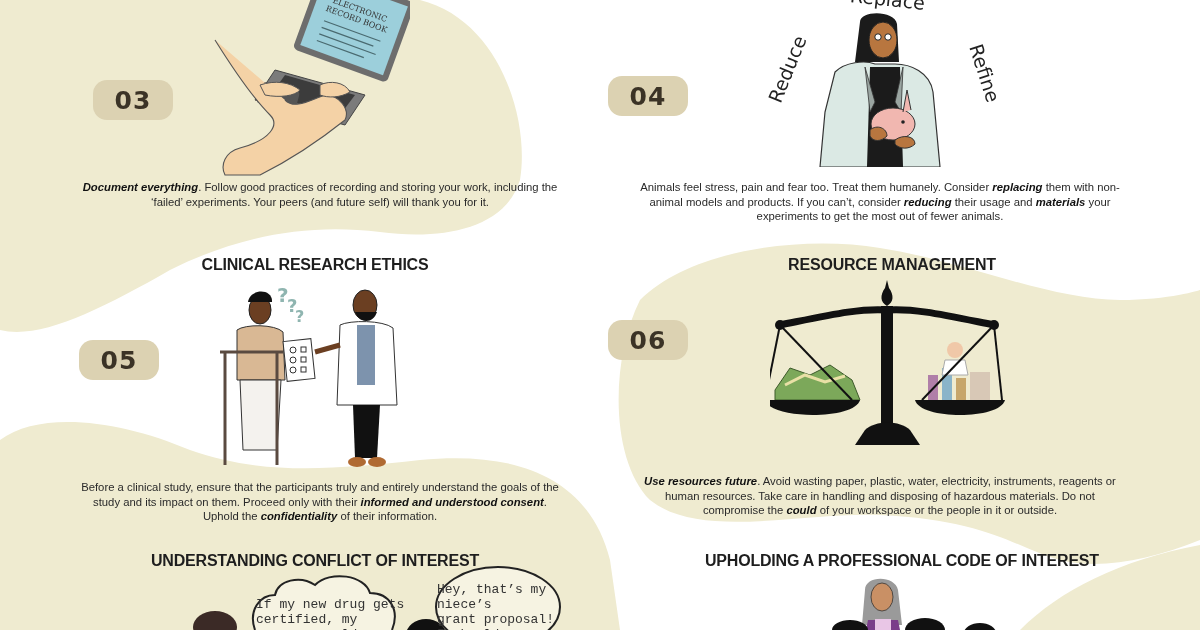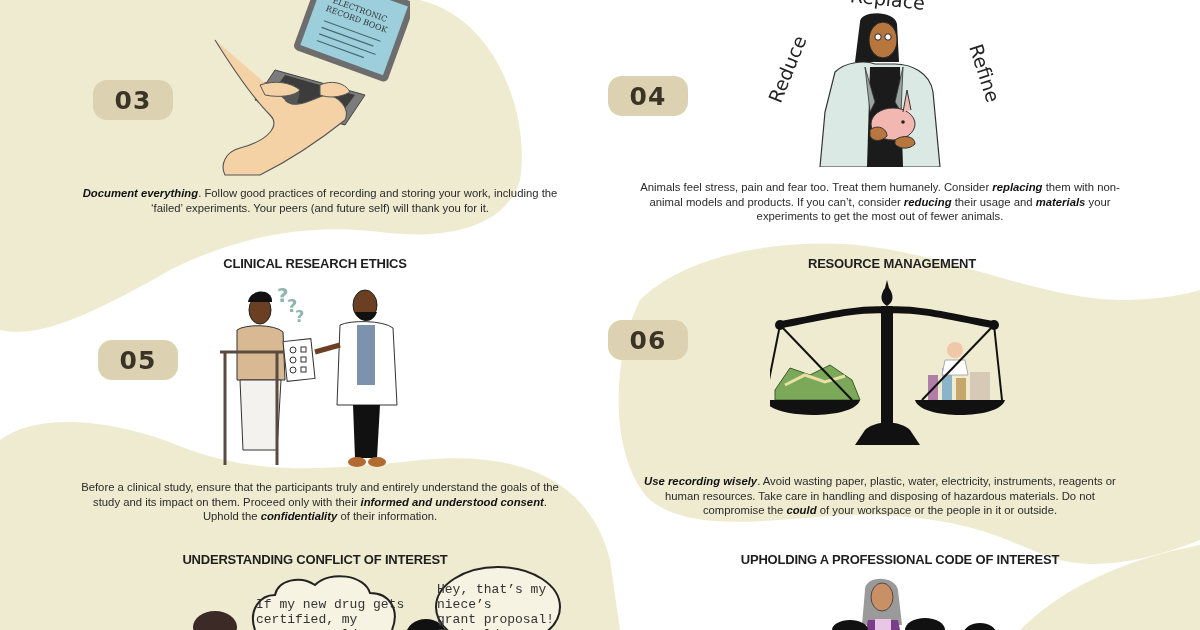--- a/index.html
+++ b/index.html
@@ -6,21 +6,21 @@
   html, body { width: 1200px; height: 630px; overflow: hidden; background: #ffffff; }
   body { position: relative; font-family: "Liberation Sans", sans-serif; color: #2b2b2b; }
   .bg { position: absolute; left: 0; top: 0; width: 1200px; height: 630px; }
   .badge {
     position: absolute; width: 80px; height: 40px; border-radius: 14px;
     background: #dcd2b2; color: #3b3326;
     font-family: "DejaVu Sans", sans-serif; font-weight: bold; font-size: 25px;
     display: flex; align-items: center; justify-content: center; letter-spacing: 1px;
   }
   .heading {
-    position: absolute; text-align: center; font-weight: bold; font-size: 13px;
+    position: absolute; text-align: center; font-weight: bold; font-size: 16px;
     color: #1e1e1e; letter-spacing: -0.2px; white-space: nowrap;
     font-family: "Liberation Sans", sans-serif;
   }
   .para {
     position: absolute; text-align: center; font-size: 11.3px; line-height: 14.5px;
     color: #2a2a2a; font-family: "Liberation Sans", sans-serif;
   }
   .para b { font-style: italic; font-weight: bold; color: #111; }
   .illus { position: absolute; }
   .bubble-text {
@@ -57,21 +57,21 @@
 
   <path d="M75,70 L165,95 L145,125 L55,100 Z" fill="#7b7b7b" stroke="#444" stroke-width="1"></path>
   <path d="M85,75 L155,95 L140,115 L70,96 Z" fill="#3c3c3c"></path>
 
   <rect x="58" y="86" width="40" height="22" rx="4" fill="#555" transform="rotate(15 78 97)"></rect>
 
   <path d="M15,40 C40,80 55,100 70,115 C80,125 70,140 40,148 C25,152 20,165 25,175 L60,175 C90,160 120,140 145,120 C150,110 140,95 125,95 C110,100 95,110 85,100" fill="#f4d2a6" stroke="#555" stroke-width="1.1"></path>
   <path d="M60,85 C75,80 90,82 100,90 C95,96 80,98 65,95 Z" fill="#f4d2a6" stroke="#555" stroke-width="1"></path>
   <path d="M120,85 C130,80 145,82 150,92 C140,98 128,98 120,95 Z" fill="#f4d2a6" stroke="#555" stroke-width="1"></path>
 </svg>
-<p class="para" style="left:80px; top:186px; width:480px;">
+<p class="para" style="left:80px; top:180px; width:480px;">
   <b>Document everything</b><span>. Follow good practices of recording and storing your work, including the ‘failed’ experiments. Your peers (and future self) will thank you for it.</span>
 </p>
 
 <div class="badge" style="left:608px; top:63px;margin-top:13px;">04</div>
 <div class="arc-word" style="left:752px; top:58px; transform:rotate(-68deg);">Reduce</div>
 <div class="arc-word" style="left:850px; top:-12px; transform:rotate(6deg);">Replace</div>
 <div class="arc-word" style="left:955px; top:62px; transform:rotate(72deg);">Refine</div>
 <svg class="illus" style="left:815px; top:12px;" width="140" height="155" viewBox="0 0 140 155">
   <path d="M45,10 C45,-2 80,-2 82,12 L84,50 L40,50 Z" fill="#1b1b1b"></path>
   <ellipse cx="68" cy="28" rx="14" ry="18" fill="#b8763f" stroke="#222" stroke-width="1"></ellipse>
@@ -85,21 +85,21 @@
   <path d="M88,100 L92,78 L96,98" fill="#f1b7b0" stroke="#333" stroke-width="1"></path>
   <circle cx="88" cy="110" r="1.8" fill="#222"></circle>
   <path d="M55,118 C62,112 72,116 72,124 C66,130 58,130 55,124 Z" fill="#b8763f" stroke="#333" stroke-width="1"></path>
   <path d="M80,128 C88,122 100,124 100,132 C94,138 84,137 80,132 Z" fill="#b8763f" stroke="#333" stroke-width="1"></path>
 </svg>
 <p class="para" style="left:640px; top:180px; width:480px;">
   <span>Animals feel stress, pain and fear too. Treat them humanely. Consider </span><b>replacing</b><span> them with non-animal models and products. If you can’t, consider </span><b>reducing</b><span> their usage and </span><b>materials</b><span> your experiments to get the most out of fewer animals.</span>
 </p>
 
 <div class="heading" style="left:165px; top:256px; width:300px;">CLINICAL RESEARCH ETHICS</div>
-<div class="badge" style="left:98px; top:340px;">05</div>
+<div class="badge" style="left:79px; top:340px;">05</div>
 <svg class="illus" style="left:215px; top:280px;" width="195" height="190" viewBox="0 0 195 190">
 
   <text x="62" y="22" font-size="20" fill="#8fb5b0" font-weight="bold" font-family="DejaVu Sans, sans-serif">?</text>
   <text x="72" y="32" font-size="18" fill="#8fb5b0" font-weight="bold" font-family="DejaVu Sans, sans-serif">?</text>
   <text x="80" y="42" font-size="16" fill="#8fb5b0" font-weight="bold" font-family="DejaVu Sans, sans-serif">?</text>
 
   <ellipse cx="45" cy="30" rx="11" ry="14" fill="#6b3f22" stroke="#222"></ellipse>
   <path d="M33,22 C35,8 58,8 57,22" fill="#111"></path>
   <path d="M22,50 C30,44 60,44 68,52 L70,100 L22,100 Z" fill="#d9b894" stroke="#333"></path>
   <path d="M25,100 L66,100 L62,170 L28,170 Z" fill="#f4f2ee" stroke="#333"></path>
@@ -149,21 +149,21 @@
   <rect x="111" y="26" width="12" height="120" fill="#111"></rect>
   <path d="M95,150 C105,140 130,140 140,150 L150,165 L85,165 Z" fill="#111"></path>
   <line x1="10" y1="45" x2="-5" y2="120" stroke="#111" stroke-width="2"></line>
   <line x1="10" y1="45" x2="82" y2="120" stroke="#111" stroke-width="2"></line>
   <line x1="224" y1="45" x2="152" y2="120" stroke="#111" stroke-width="2"></line>
   <line x1="224" y1="45" x2="232" y2="120" stroke="#111" stroke-width="2"></line>
   <path d="M-5,120 L90,120 C85,140 0,140 -5,120 Z" fill="#111"></path>
   <path d="M145,120 L235,120 C230,140 150,140 145,120 Z" fill="#111"></path>
 </svg>
 <p class="para" style="left:640px; top:474px; width:480px;">
-  <b>Use recording wisely</b><span>. Avoid wasting paper, plastic, water, electricity, instruments, reagents or human resources. Take care in handling and disposing of hazardous materials. Do not compromise the </span><b>could</b><span> of your workspace or the people in it or outside.</span>
+  <b>Use resources future</b><span>. Avoid wasting paper, plastic, water, electricity, instruments, reagents or human resources. Take care in handling and disposing of hazardous materials. Do not compromise the </span><b>could</b><span> of your workspace or the people in it or outside.</span>
 </p>
 
 <div class="heading" style="left:140px; top:552px; width:350px;">UNDERSTANDING CONFLICT OF INTEREST</div>
 <svg class="illus" style="left:180px; top:565px;" width="400" height="65" viewBox="0 0 400 65">
 
   <path d="M75,65 C68,45 80,30 95,30 C98,15 120,10 135,20 C150,5 185,10 190,28 C210,28 220,45 212,65" fill="#f6f3e2" stroke="#222" stroke-width="2"></path>
 
   <ellipse cx="318" cy="42" rx="62" ry="40" fill="#f6f3e2" stroke="#222" stroke-width="2"></ellipse>
 
   <ellipse cx="35" cy="62" rx="22" ry="16" fill="#3b2a26"></ellipse>

